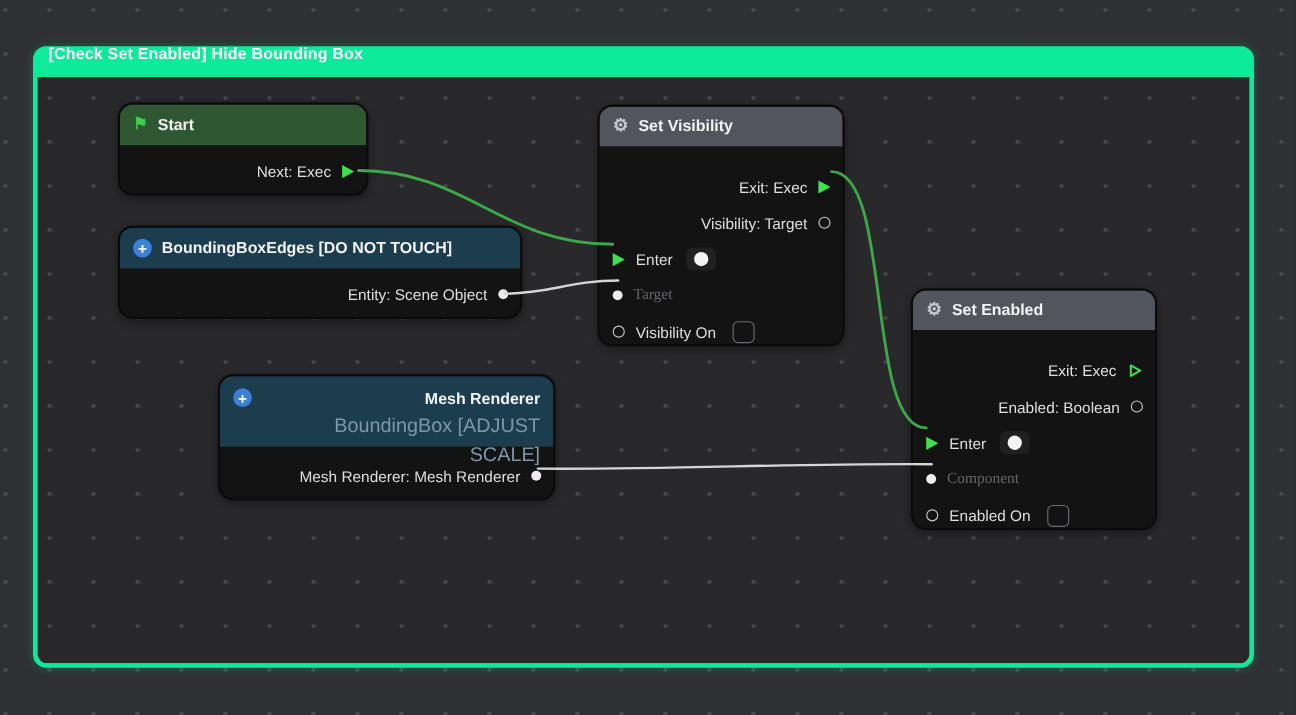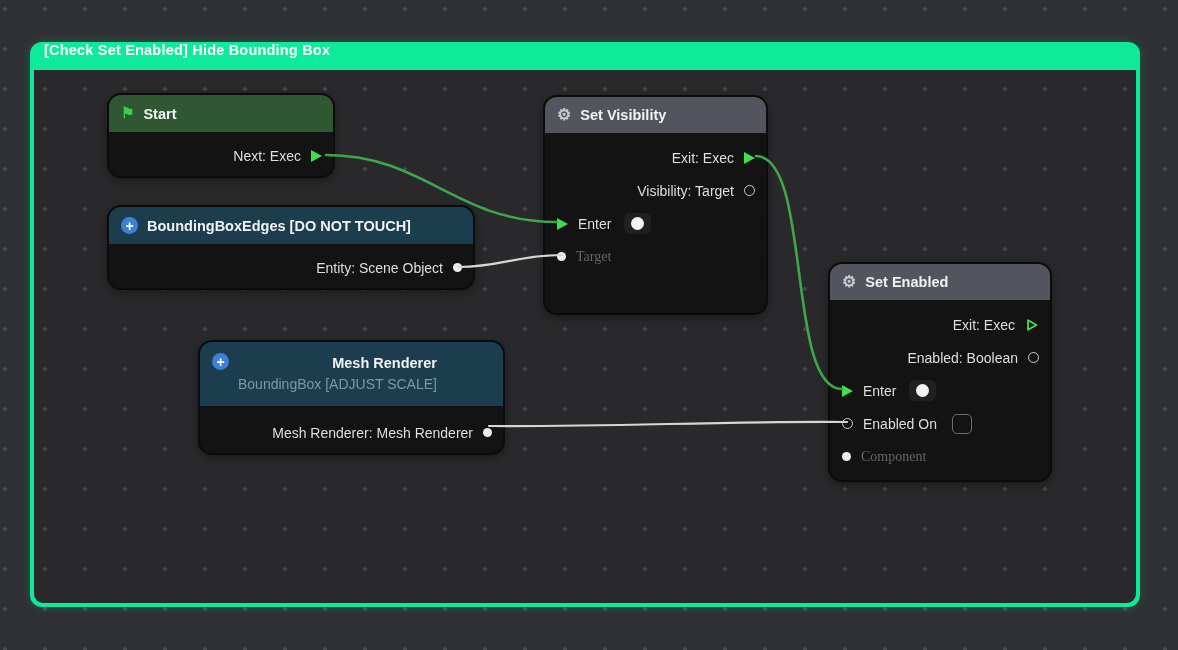--- a/index.html
+++ b/index.html
@@ -42,33 +42,33 @@
     display:flex; align-items:center; gap:9px; padding:0 12px;
     color:#f2f2f3; font-size:14.5px; font-weight:600;
   }
   .nh.h1 { height:37px; }
   .nh.h2 { height:36px; }
   .nh.green { background:rgba(48,92,52,0.95); }
   .nh.gray  { background:rgba(85,89,98,0.95); }
   .nh.blue  { background:rgba(28,63,81,0.95); }
   .nh.tall  { height:64px; align-items:flex-start; padding-top:11px; }
   .nh-texts { display:flex; flex-direction:column; line-height:1.45;text-align:right; }
-  .nh-sub { font-size:14px; font-weight:400; color:#7e97a8; }
+  .nh-sub { font-size:18px; font-weight:400; color:#7e97a8; }
 
   .flag-ic { color:#3fcb4d; font-size:15px; line-height:1; transform:translateY(-1px); }
   .gear-ic { color:#c6c9cd; font-size:16px; line-height:1; }
   .plus-ic {
     width:17px; height:17px; border-radius:50%; background:#3c80d8; color:#fff;
     font-size:14px; font-weight:700; display:flex; align-items:center; justify-content:center;
     line-height:1; flex:0 0 auto;
   }
 
   .nb { display:flex; flex-direction:column; }
   .nb.single { height:47px; justify-content:center; }
-  .nb.multi { padding-top:8px; }
+  .nb.multi { padding-top:20px; }
   .row { display:flex; align-items:center; height:33px; font-size:14px; color:#dedfe0; }
   .nb.single .row { height:auto; }
   .row.r { justify-content:flex-end; padding-right:11px; gap:10px; }
   .row.l { justify-content:flex-start; padding-left:12px; gap:10px; }
   .dim { color:#64666a;font-family:Liberation Serif, serif; }
 
   
   .tri-f { width:0; height:0; border-top:6.5px solid transparent; border-bottom:6.5px solid transparent;
            border-left:11px solid #3ee04f; flex:0 0 auto; }
   .tri-o { flex:0 0 auto; display:block; }
@@ -137,20 +137,25 @@
       <span class="tri-f"></span>
       <span>Enter</span>
       <span class="run-dot">
           <i></i>
         </span>
     </div>
     <div class="row l">
       <span class="dot-f"></span>
       <span class="dim">Target</span>
     </div>
+    <div class="row l">
+      <span class="circ-o"></span>
+      <span>Visibility On</span>
+      <span class="checkbox"></span>
+    </div>
   </div>
 </div>
 
 <div class="node" style="left:198px;top:340px;width:307px;height:115px">
   <div class="nh blue tall">
     <span class="plus-ic">+</span>
     <span class="nh-texts">
       <span>Mesh Renderer</span>
       <span class="nh-sub">BoundingBox [ADJUST SCALE]</span>
     </span>
@@ -180,27 +185,27 @@
       <span class="circ-o"></span>
     </div>
     <div class="row l">
       <span class="tri-f"></span>
       <span>Enter</span>
       <span class="run-dot">
           <i></i>
         </span>
     </div>
     <div class="row l">
+      <span class="dot-f"></span>
+      <span class="dim">Component</span>
+    </div>
+    <div class="row l">
       <span class="circ-o"></span>
       <span>Enabled On</span>
       <span class="checkbox"></span>
-    </div>
-    <div class="row l">
-      <span class="dot-f"></span>
-      <span class="dim">Component</span>
     </div>
   </div>
 </div>
 
 <svg class="wires" width="1178" height="650" viewBox="0 0 1178 650">
   <path d="M 326 155 C 425 155, 455 222, 557 222" fill="none" stroke="#3EA74A" stroke-width="2.6" stroke-linecap="round"></path>
   <path d="M 459 267 C 500 267, 518 255, 562 255" fill="none" stroke="#D6D6D6" stroke-width="2.2" stroke-linecap="round"></path>
   <path d="M 756 156 C 812 156, 786 389, 842 389" fill="none" stroke="#3EA74A" stroke-width="2.6" stroke-linecap="round"></path>
   <path d="M 489 426 C 610 427, 725 421, 847 422" fill="none" stroke="#D6D6D6" stroke-width="2.2" stroke-linecap="round"></path>
 </svg>

